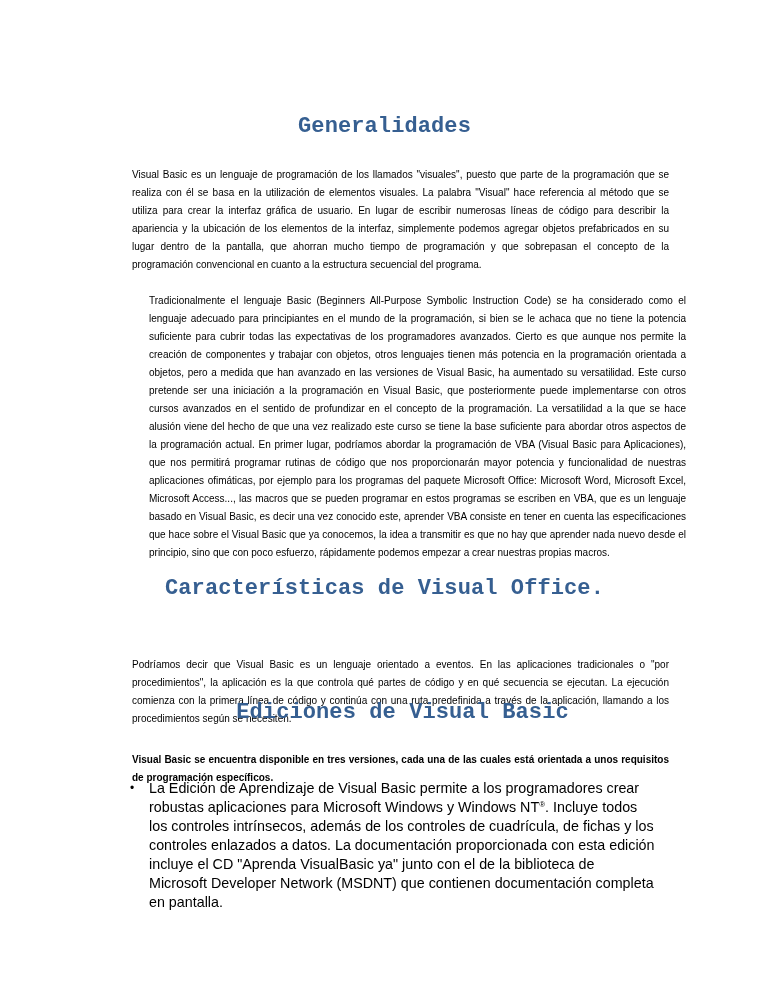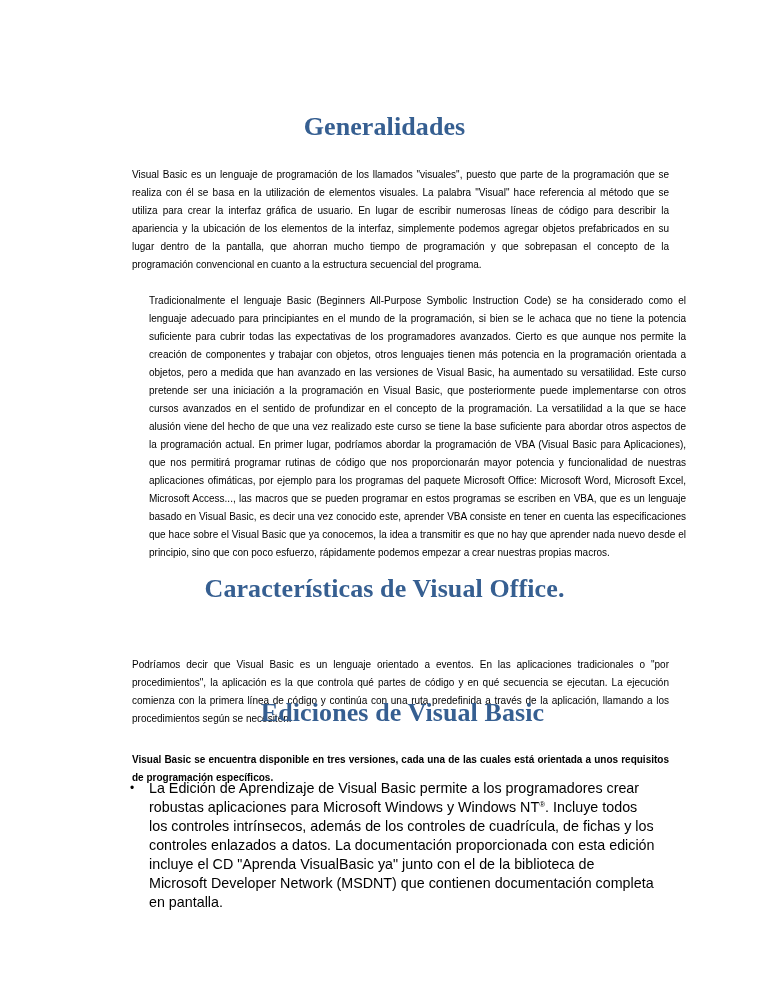--- a/index.html
+++ b/index.html
@@ -17,23 +17,23 @@
     }
     .page {
       position: absolute;
       left: 116px;
       top: 0;
       width: 537px;
     }
     h1.section-title {
       margin: 0;
       text-align: center;
-      font-family: Liberation Serif, serif;
+      font-family: Liberation Mono, monospace;
       font-weight: bold;
-      font-size: 26px;
+      font-size: 22px;
       line-height: 30px;
       color: #365f91;
       letter-spacing: 0.1px;
     }
     p.body-text {
       margin: 16px;
       font-size: 10px;
       line-height: 18px;
       text-align: justify;
       text-align-last: left;

